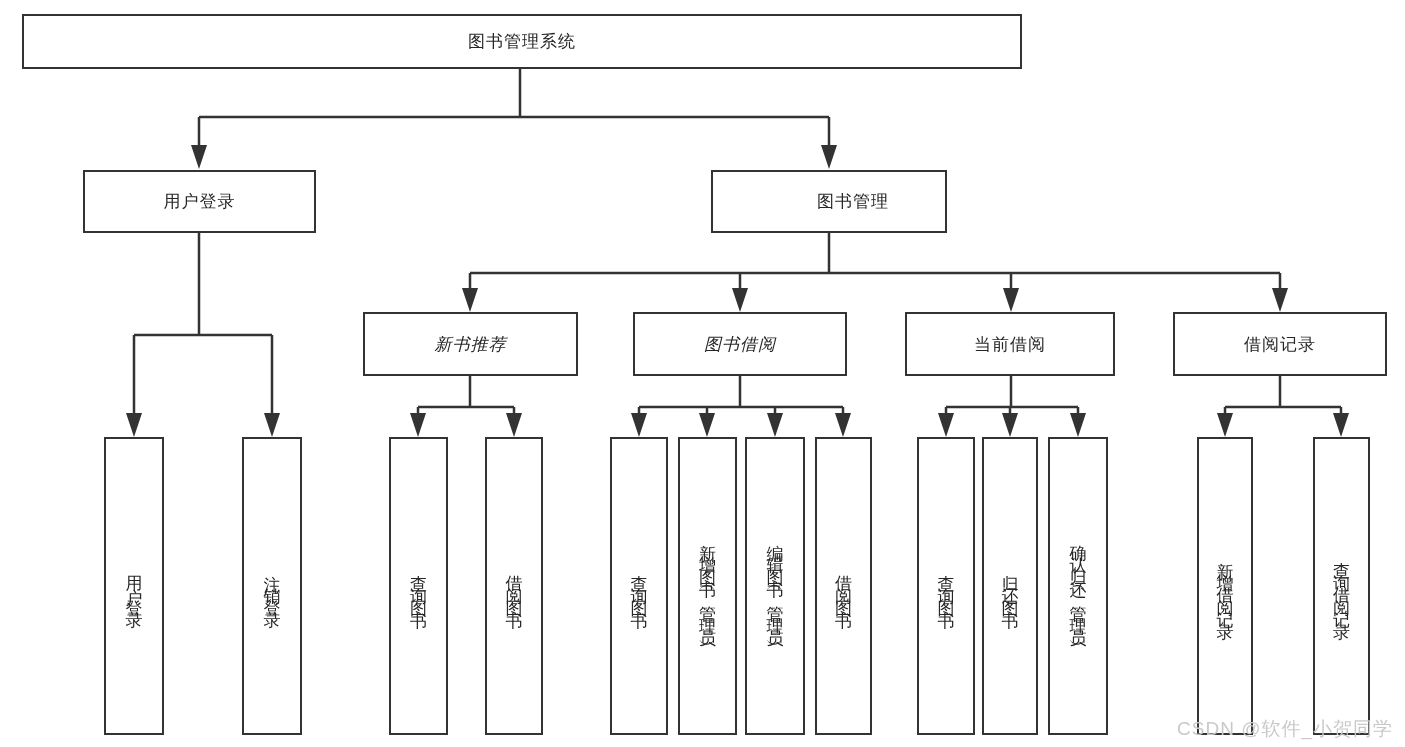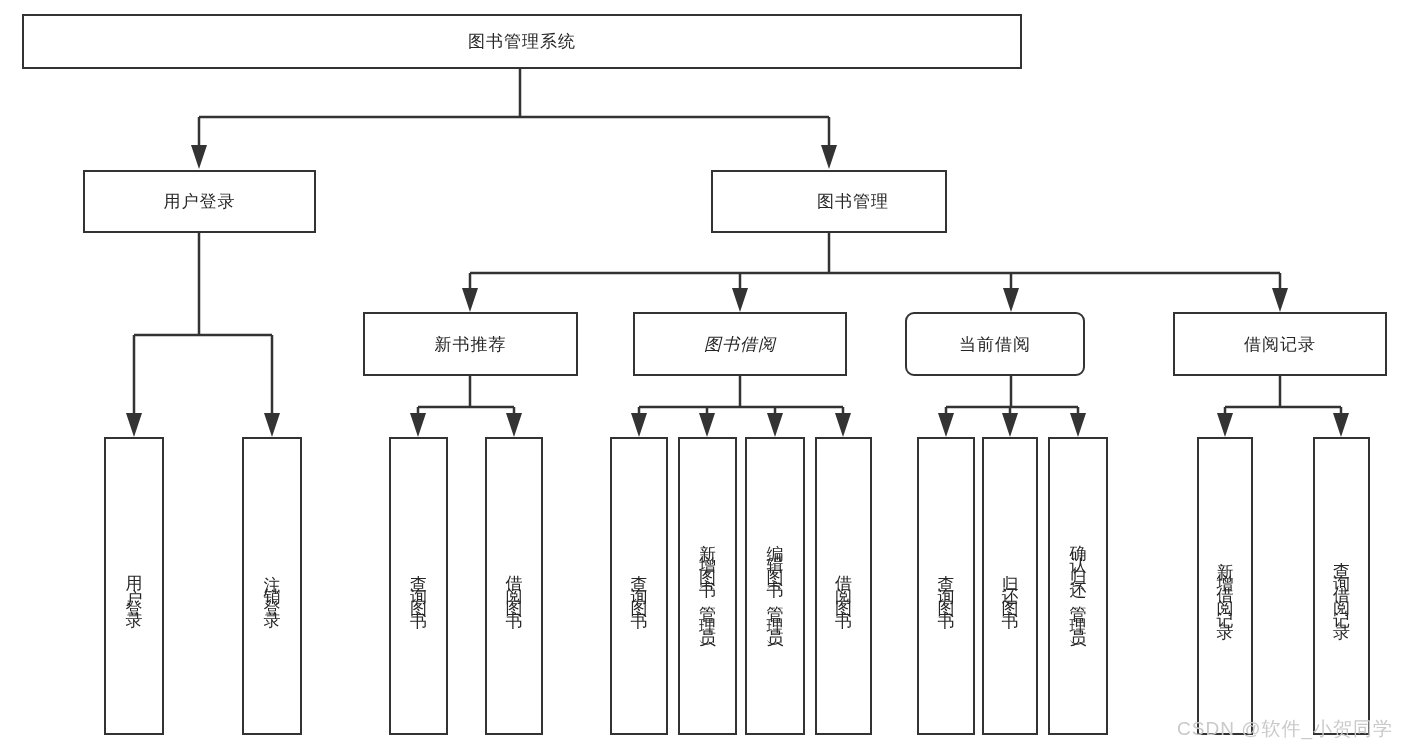--- a/index.html
+++ b/index.html
@@ -109,27 +109,27 @@
     <span>图书管理系统</span>
   </div>
 
   <div class="node hnode" style="left:83px; top:170px; width:233px; height:63px;">
     <span>用户登录</span>
   </div>
   <div class="node hnode" style="left:711px; top:170px; width:236px; height:63px;padding-left:48px;">
     <span>图书管理</span>
   </div>
 
-  <div class="node hnode" style="left:363px; top:312px; width:215px; height:64px;">
+  <div class="node hnode" style="left:363px; top:312px; width:215px; height:64px;font-style:italic;">
     <span>新书推荐</span>
   </div>
   <div class="node hnode" style="left:633px; top:312px; width:214px; height:64px;font-style:italic;">
     <span>图书借阅</span>
   </div>
-  <div class="node hnode" style="left:905px; top:312px; width:180px; height:64px;border-radius:9px;">
+  <div class="node hnode" style="left:905px; top:312px; width:210px; height:64px;">
     <span>当前借阅</span>
   </div>
   <div class="node hnode" style="left:1173px; top:312px; width:214px; height:64px;">
     <span>借阅记录</span>
   </div>
 
   <div class="node vnode" style="left:104px; top:437px; width:60px; height:298px;">
     <span class="vtext">用户登录</span>
   </div>
   <div class="node vnode" style="left:242px; top:437px; width:60px; height:298px;">

